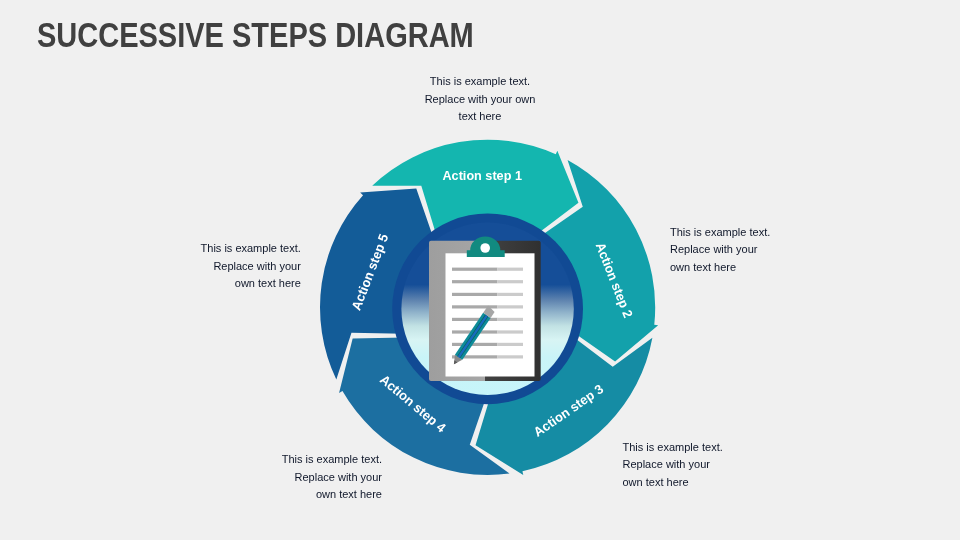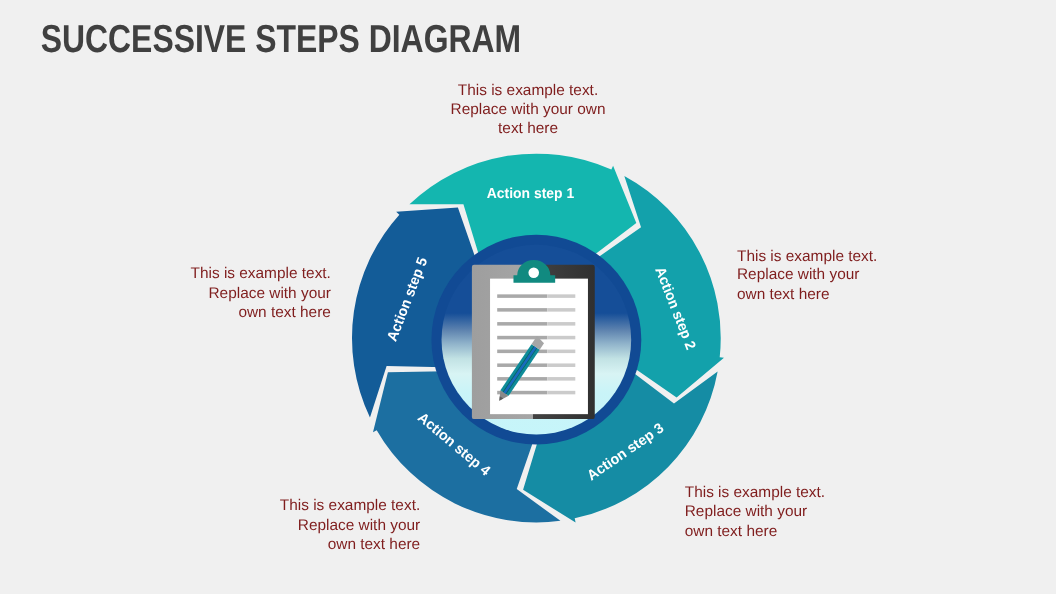--- a/index.html
+++ b/index.html
@@ -1,19 +1,19 @@
 <!DOCTYPE html>
 <html><head>
 <meta charset="utf-8">
 <style>
 * { margin:0; padding:0; box-sizing:border-box; }
 html,body { width:960px; height:540px; overflow:hidden; }
 body { background:#F0F0F0; font-family:"Liberation Sans", sans-serif; position:relative; }
 .title { position:absolute; left:37px; top:14.7px; font-size:35.5px; font-weight:bold; color:#404040; white-space:nowrap; transform:scaleX(0.817); transform-origin:left center; }
-.blurb { position:absolute; font-size:14px; line-height:17.5px; color:#7f1d1d; white-space:nowrap; }
+.blurb { position:absolute; font-size:11px; line-height:17.5px; color:#0f172a; white-space:nowrap; }
 .steplab { font-size:13.2px; font-weight:bold; fill:#ffffff; font-family:"Liberation Sans", sans-serif; }
 </style>
 </head>
 <body>
 <div class="title">SUCCESSIVE STEPS DIAGRAM</div>
 <svg width="960" height="540" viewBox="0 0 960 540" style="position:absolute;left:0;top:0">
 <defs>
 <linearGradient id="gGloss" x1="0" y1="0" x2="0" y2="1">
 <stop offset="0" stop-color="#154E98"></stop>
 <stop offset="0.36" stop-color="#154E98"></stop>

